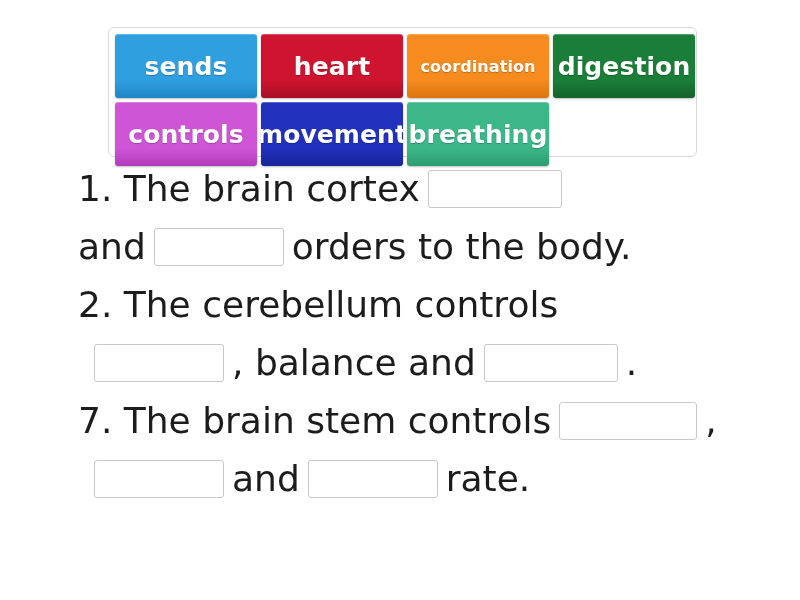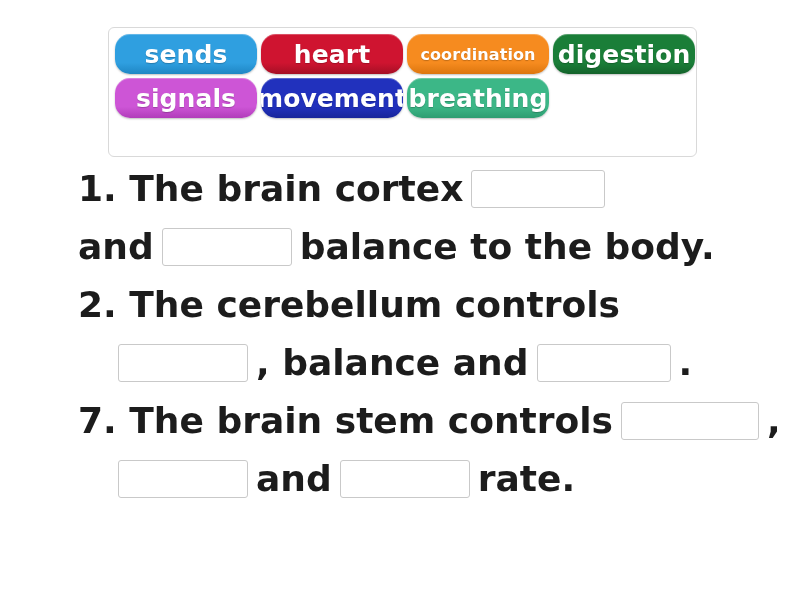--- a/index.html
+++ b/index.html
@@ -28,23 +28,23 @@
     padding: 6px 0 0 6px;
   }
   #word-bank-tiles {
     display: flex;
     flex-wrap: wrap;
     align-content: flex-start;
     gap: 4px;
   }
   .tile {
     width: 142px;
-    height: 40px;
+    height: 64px;
     box-sizing: border-box;
-    border-radius: 15px;
+    border-radius: 3px;
     display: flex;
     align-items: center;
     justify-content: center;
     color: #ffffff;
     font-weight: bold;
     font-size: 25px;
     letter-spacing: 0.1px;
     text-shadow: 0 1px 1px rgba(0,0,0,0.22);
     cursor: pointer;
     user-select: none;
@@ -63,22 +63,22 @@
   .line {
     display: flex;
     align-items: center;
     font-size: 36px;
     color: #1c1c1c;
     line-height: 1;
     white-space: pre;
     padding-left: 78px;
     height: 58px;
   }
-  .line.indent { padding-left: 110px; }
-  .seg { display: inline-block; font-weight: bold; }
+  .line.indent { padding-left: 86px; }
+  .seg { display: inline-block; }
   .blank {
     display: inline-block;
     height: 38px;
     box-sizing: border-box;
     border: 1px solid #c9c9c9;
     border-radius: 3px;
     background: #ffffff;
     margin: 0 8px;
     cursor: pointer;
   }
@@ -88,26 +88,26 @@
 </style>
 </head>
 <body>
 
 <div id="word-bank">
   <div id="word-bank-tiles">
       <div class="tile" style="background: linear-gradient(rgb(47, 159, 224) 0%, rgb(47, 159, 224) 72%, rgb(31, 134, 196) 100%); box-shadow: rgba(255, 255, 255, 0.25) 0px 1px 0px inset, rgba(0, 0, 0, 0.25) 0px 1px 2px;">sends</div>
       <div class="tile" style="background: linear-gradient(rgb(207, 20, 48) 0%, rgb(207, 20, 48) 72%, rgb(165, 15, 37) 100%); box-shadow: rgba(255, 255, 255, 0.25) 0px 1px 0px inset, rgba(0, 0, 0, 0.25) 0px 1px 2px;">heart</div>
       <div class="tile small-text" style="background: linear-gradient(rgb(246, 139, 31) 0%, rgb(246, 139, 31) 72%, rgb(220, 118, 15) 100%); box-shadow: rgba(255, 255, 255, 0.25) 0px 1px 0px inset, rgba(0, 0, 0, 0.25) 0px 1px 2px;">coordination</div>
       <div class="tile" style="background: linear-gradient(rgb(26, 126, 56) 0%, rgb(26, 126, 56) 72%, rgb(20, 99, 43) 100%); box-shadow: rgba(255, 255, 255, 0.25) 0px 1px 0px inset, rgba(0, 0, 0, 0.25) 0px 1px 2px;">digestion</div>
-      <div class="tile" style="background: linear-gradient(rgb(205, 85, 214) 0%, rgb(205, 85, 214) 72%, rgb(177, 60, 186) 100%); box-shadow: rgba(255, 255, 255, 0.25) 0px 1px 0px inset, rgba(0, 0, 0, 0.25) 0px 1px 2px;">signals</div>
+      <div class="tile" style="background: linear-gradient(rgb(205, 85, 214) 0%, rgb(205, 85, 214) 72%, rgb(177, 60, 186) 100%); box-shadow: rgba(255, 255, 255, 0.25) 0px 1px 0px inset, rgba(0, 0, 0, 0.25) 0px 1px 2px;">controls</div>
       <div class="tile" style="background: linear-gradient(rgb(33, 49, 189) 0%, rgb(33, 49, 189) 72%, rgb(24, 37, 154) 100%); box-shadow: rgba(255, 255, 255, 0.25) 0px 1px 0px inset, rgba(0, 0, 0, 0.25) 0px 1px 2px;">movement</div>
       <div class="tile" style="background: linear-gradient(rgb(60, 183, 135) 0%, rgb(60, 183, 135) 72%, rgb(45, 157, 113) 100%); box-shadow: rgba(255, 255, 255, 0.25) 0px 1px 0px inset, rgba(0, 0, 0, 0.25) 0px 1px 2px;">breathing</div>
     </div>
 </div>
 
 <div id="sentences">
     <div class="line"><span class="seg">1. The brain cortex</span><span class="blank w134"></span></div>
-    <div class="line"><span class="seg">and</span><span class="blank w130"></span><span class="seg">balance to the body.</span></div>
+    <div class="line"><span class="seg">and</span><span class="blank w130"></span><span class="seg">orders to the body.</span></div>
     <div class="line"><span class="seg">2. The cerebellum controls</span></div>
     <div class="line indent"><span class="blank w130"></span><span class="seg">, balance and</span><span class="blank w134"></span><span class="seg">.</span></div>
     <div class="line"><span class="seg">7. The brain stem controls</span><span class="blank w138"></span><span class="seg">,</span></div>
     <div class="line indent"><span class="blank w130"></span><span class="seg">and</span><span class="blank w130"></span><span class="seg">rate.</span></div>
   </div>
 
 </body></html>

